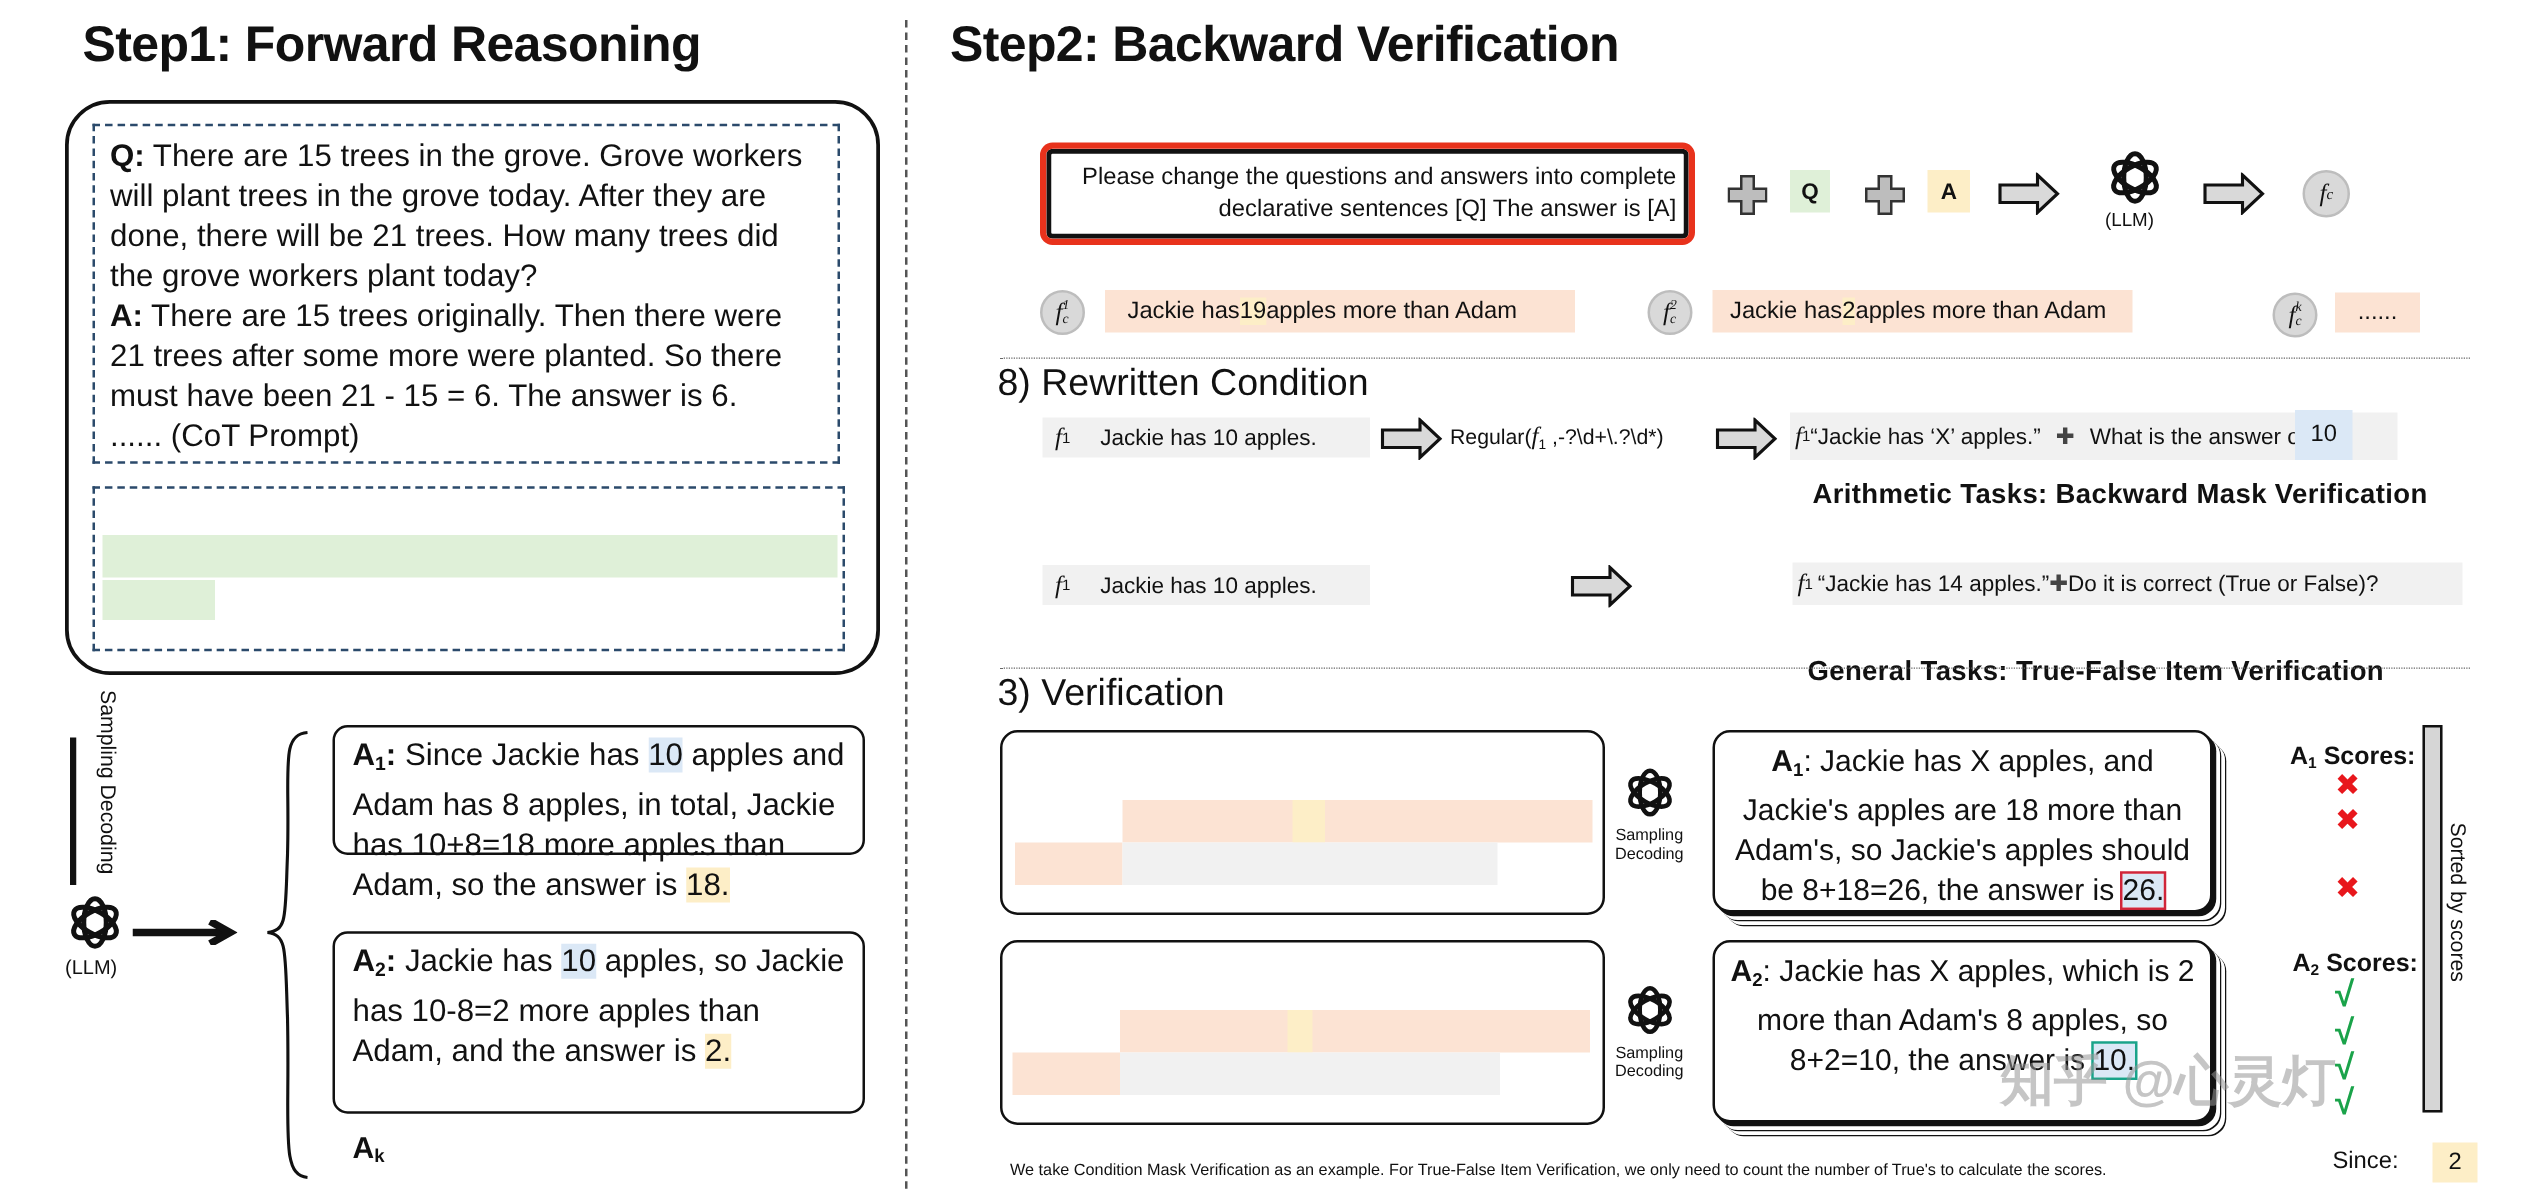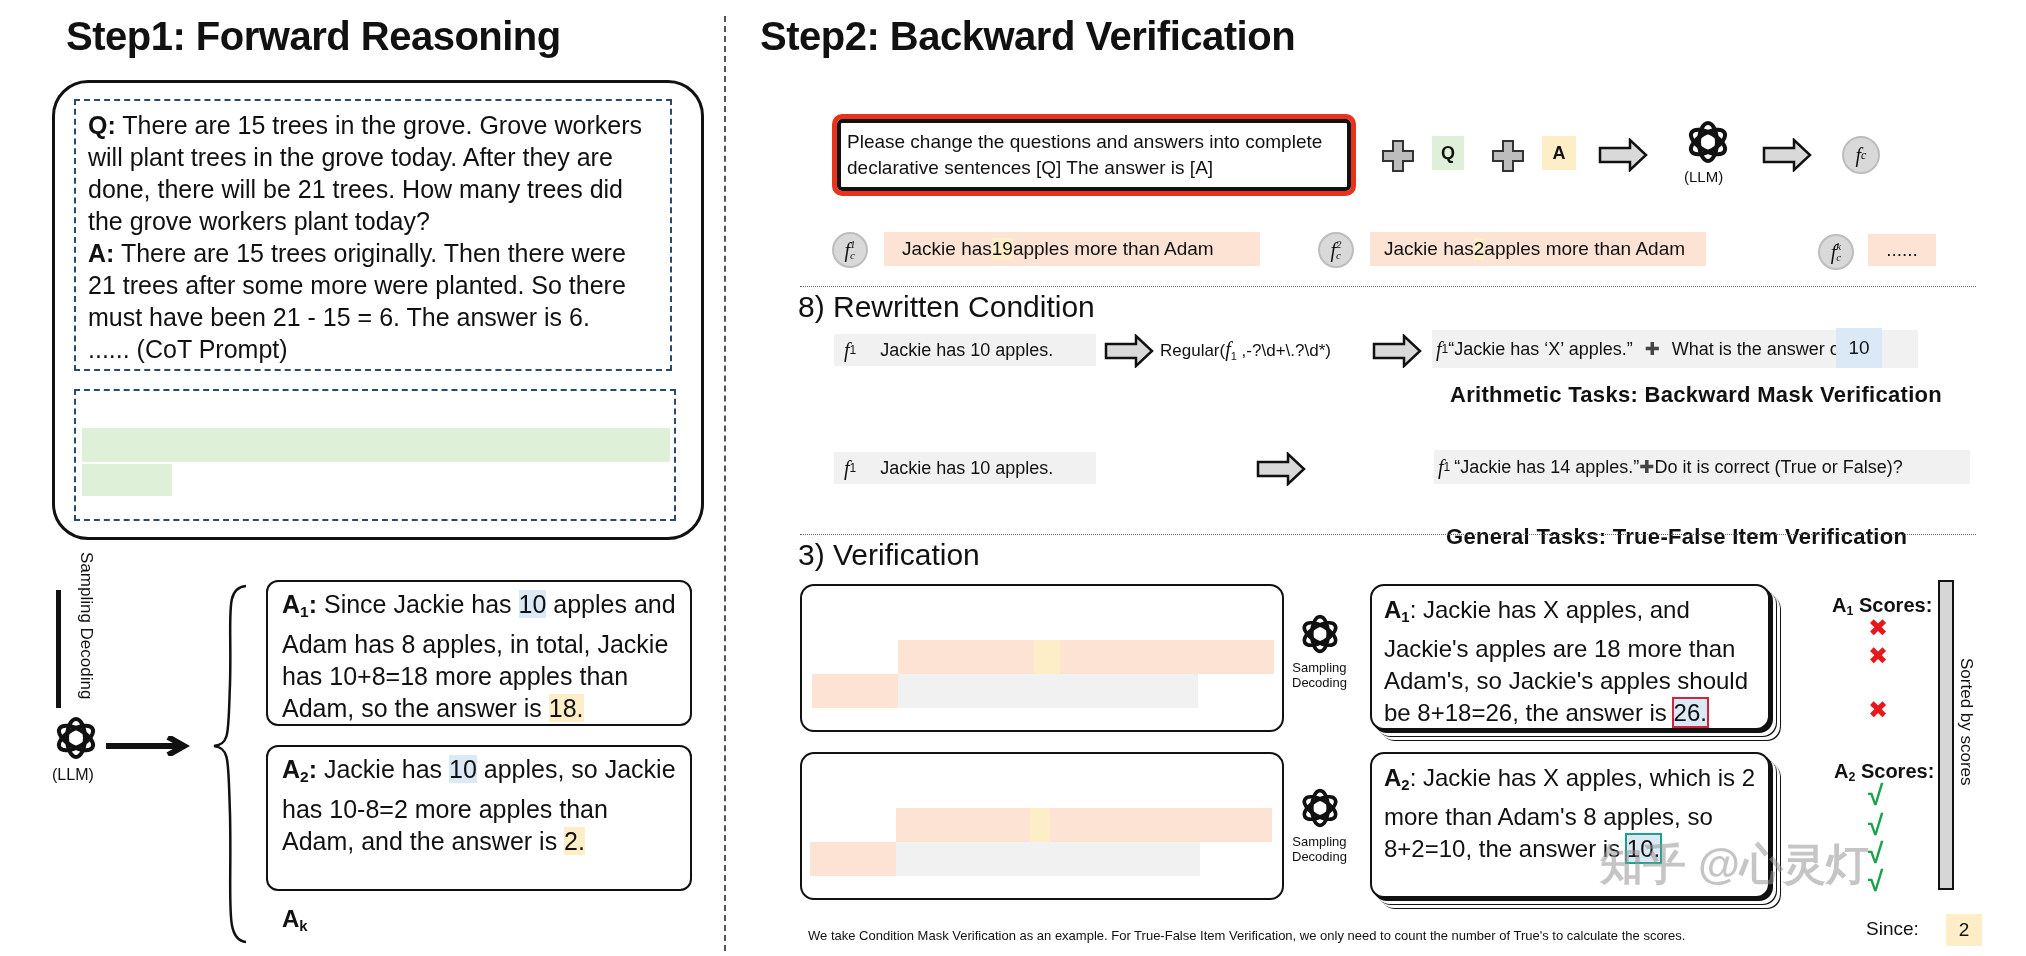--- a/index.html
+++ b/index.html
@@ -11,33 +11,33 @@
   .dash{border:2px dashed #2b4a6b;}
   .qtext{font-size:25px;line-height:32px;}
   .qtext b{font-weight:bold;}
   .green{background:#dff0d8;}
   .ansbox{border:2.5px solid #111;border-radius:12px;background:#fff;font-size:25px;line-height:32px;padding:6px 14px;box-sizing:border-box;}
   .hl-blue{background:#dbe8f6;}
   .hl-yellow{background:#fdeec7;}
   .hl-peach{background:#fce3d3;}
   .hl-gray{background:#f1f1f1;}
   .sub{font-size:0.62em;vertical-align:-0.25em;}
-  .prompt{border:5px solid #e8321c;border-radius:10px;box-shadow:inset 0 0 0 4px #111;background:#fff;font-size:19px;line-height:26px;text-align:left;display:flex;align-items:center;justify-content:center;}
+  .prompt{border:5px solid #e8321c;border-radius:10px;box-shadow:inset 0 0 0 4px #111;background:#fff;font-size:19px;line-height:26px;text-align:right;display:flex;align-items:center;justify-content:center;}
   .chip{font-weight:bold;font-size:18px;display:flex;align-items:center;justify-content:center;}
   .fcirc{border-radius:50%;background:#d9d9d9;border:2px solid #bdbdbd;font-family:"Liberation Serif","DejaVu Serif",serif;font-style:italic;display:flex;align-items:center;justify-content:center;font-size:20px;}
   .fcirc sup,.fcirc sub{font-size:12px;}
   .peachbar{background:#fce3d3;font-size:19px;display:flex;align-items:center;}
   .dotline{position:absolute;border-top:1.5px dotted #666;}
   .sec{font-size:30px;white-space:nowrap;}
   .graybar{background:#f1f1f1;font-size:18px;display:flex;align-items:center;white-space:nowrap;}
   .fi{font-family:"Liberation Serif","DejaVu Serif",serif;font-style:italic;font-size:20px;}
   .label-bold{font-weight:bold;font-size:22px;white-space:nowrap;letter-spacing:0.3px;}
   .small{font-size:17px;white-space:nowrap;}
   .verbox{border:2.5px solid #111;border-radius:14px;background:#fff;}
-  .stack{border:2.5px solid #111;border-radius:14px;background:#fff;box-shadow:3px 3px 0 #111,6px 6px 0 #fff,7px 7px 0 #111,10px 10px 0 #fff,11px 11px 0 #111;}
+  .stack{border:2.5px solid #111;border-radius:14px;background:#fff;box-shadow:3px 3px 0 #111,6px 6px 0 #fff,7px 7px 0 #111,10px 10px 0 #fff,11px 11px 0 #111;text-align:center;}
   .vtext{font-size:24px;line-height:32px;padding:8px 12px;box-sizing:border-box;}
   .score{font-weight:bold;font-size:20px;white-space:nowrap;}
   .cross{color:#e8171c;font-weight:bold;font-size:24px;}
   .check{color:#1aa34a;font-weight:bold;font-size:28px;}
   .sortbar{background:#d6d6d6;border:2px solid #111;}
   .foot{font-size:13px;white-space:nowrap;}
   .watermark{color:rgba(150,150,150,0.55);font-size:43px;white-space:nowrap;font-weight:bold;}
   svg{display:block;}
 </style>
 </head>
@@ -77,21 +77,21 @@
       <polyline points="62,1 78,10 62,19" fill="none" stroke="#111" stroke-width="6"></polyline>
     </svg>
 </div>
 
 <div class="abs" style="left:210px;top:584px;">
   <svg width="40" height="360" viewBox="0 0 40 360">
       <path d="M36 2 C 14 4, 22 30, 20 100 C 18 150, 20 160, 4 162 C 20 164, 18 176, 20 230 C 22 320, 14 356, 36 358" fill="none" stroke="#111" stroke-width="2.5"></path>
     </svg>
 </div>
 
-<div class="abs ansbox" style="left:266px;top:580px;width:426px;height:146px;">
+<div class="abs ansbox" style="left:266px;top:580px;width:426px;height:104px;">
   <b>A</b><b class="sub">1</b><b>: </b><span>Since Jackie has </span><span class="hl-blue">10</span><span> apples and Adam has 8 apples, in total, Jackie has 10+8=18 more apples than Adam, so the answer is </span><span class="hl-yellow">18.</span>
 </div>
 
 <div class="abs ansbox" style="left:266px;top:745px;width:426px;height:146px;">
   <b>A</b><b class="sub">2</b><b>: </b><span>Jackie has </span><span class="hl-blue">10</span><span> apples, so Jackie has 10-8=2 more apples than Adam, and the answer is </span><span class="hl-yellow">2.</span>
 </div>
 
 <div class="abs" style="left:282px;top:905px;font-size:24px;font-weight:bold;"><span>A</span><span class="sub">k</span></div>
 
 <div class="divider-v"></div>

